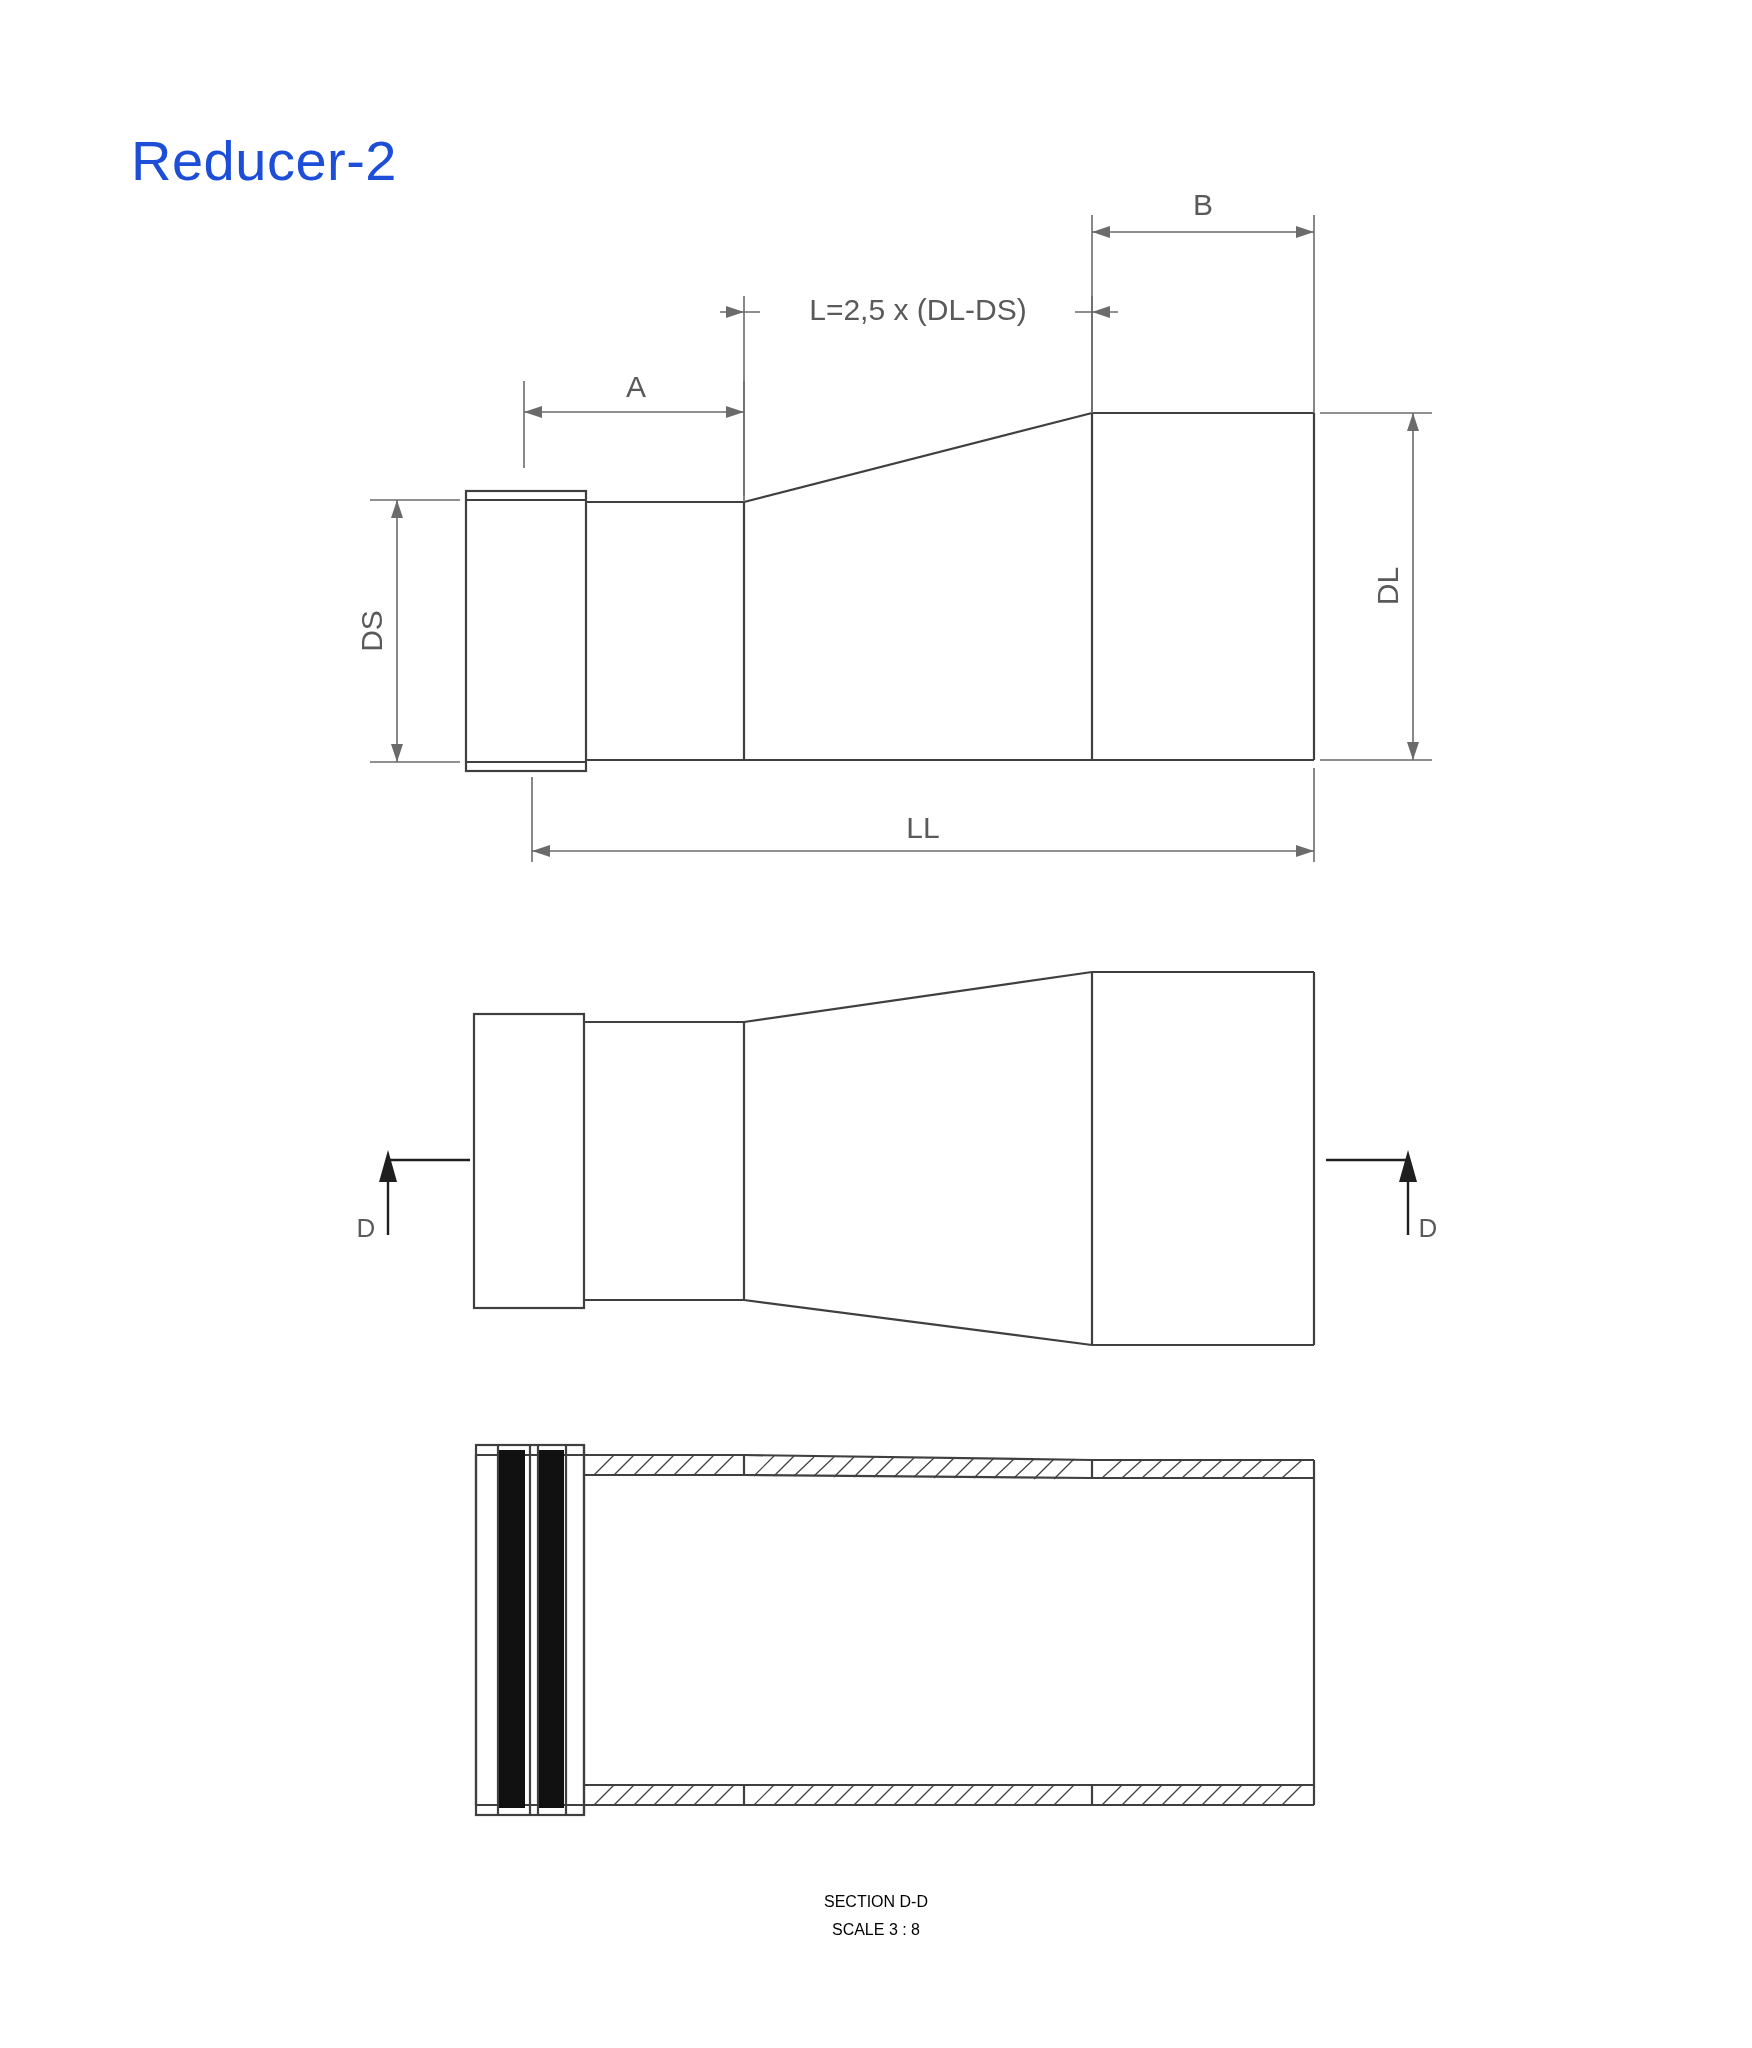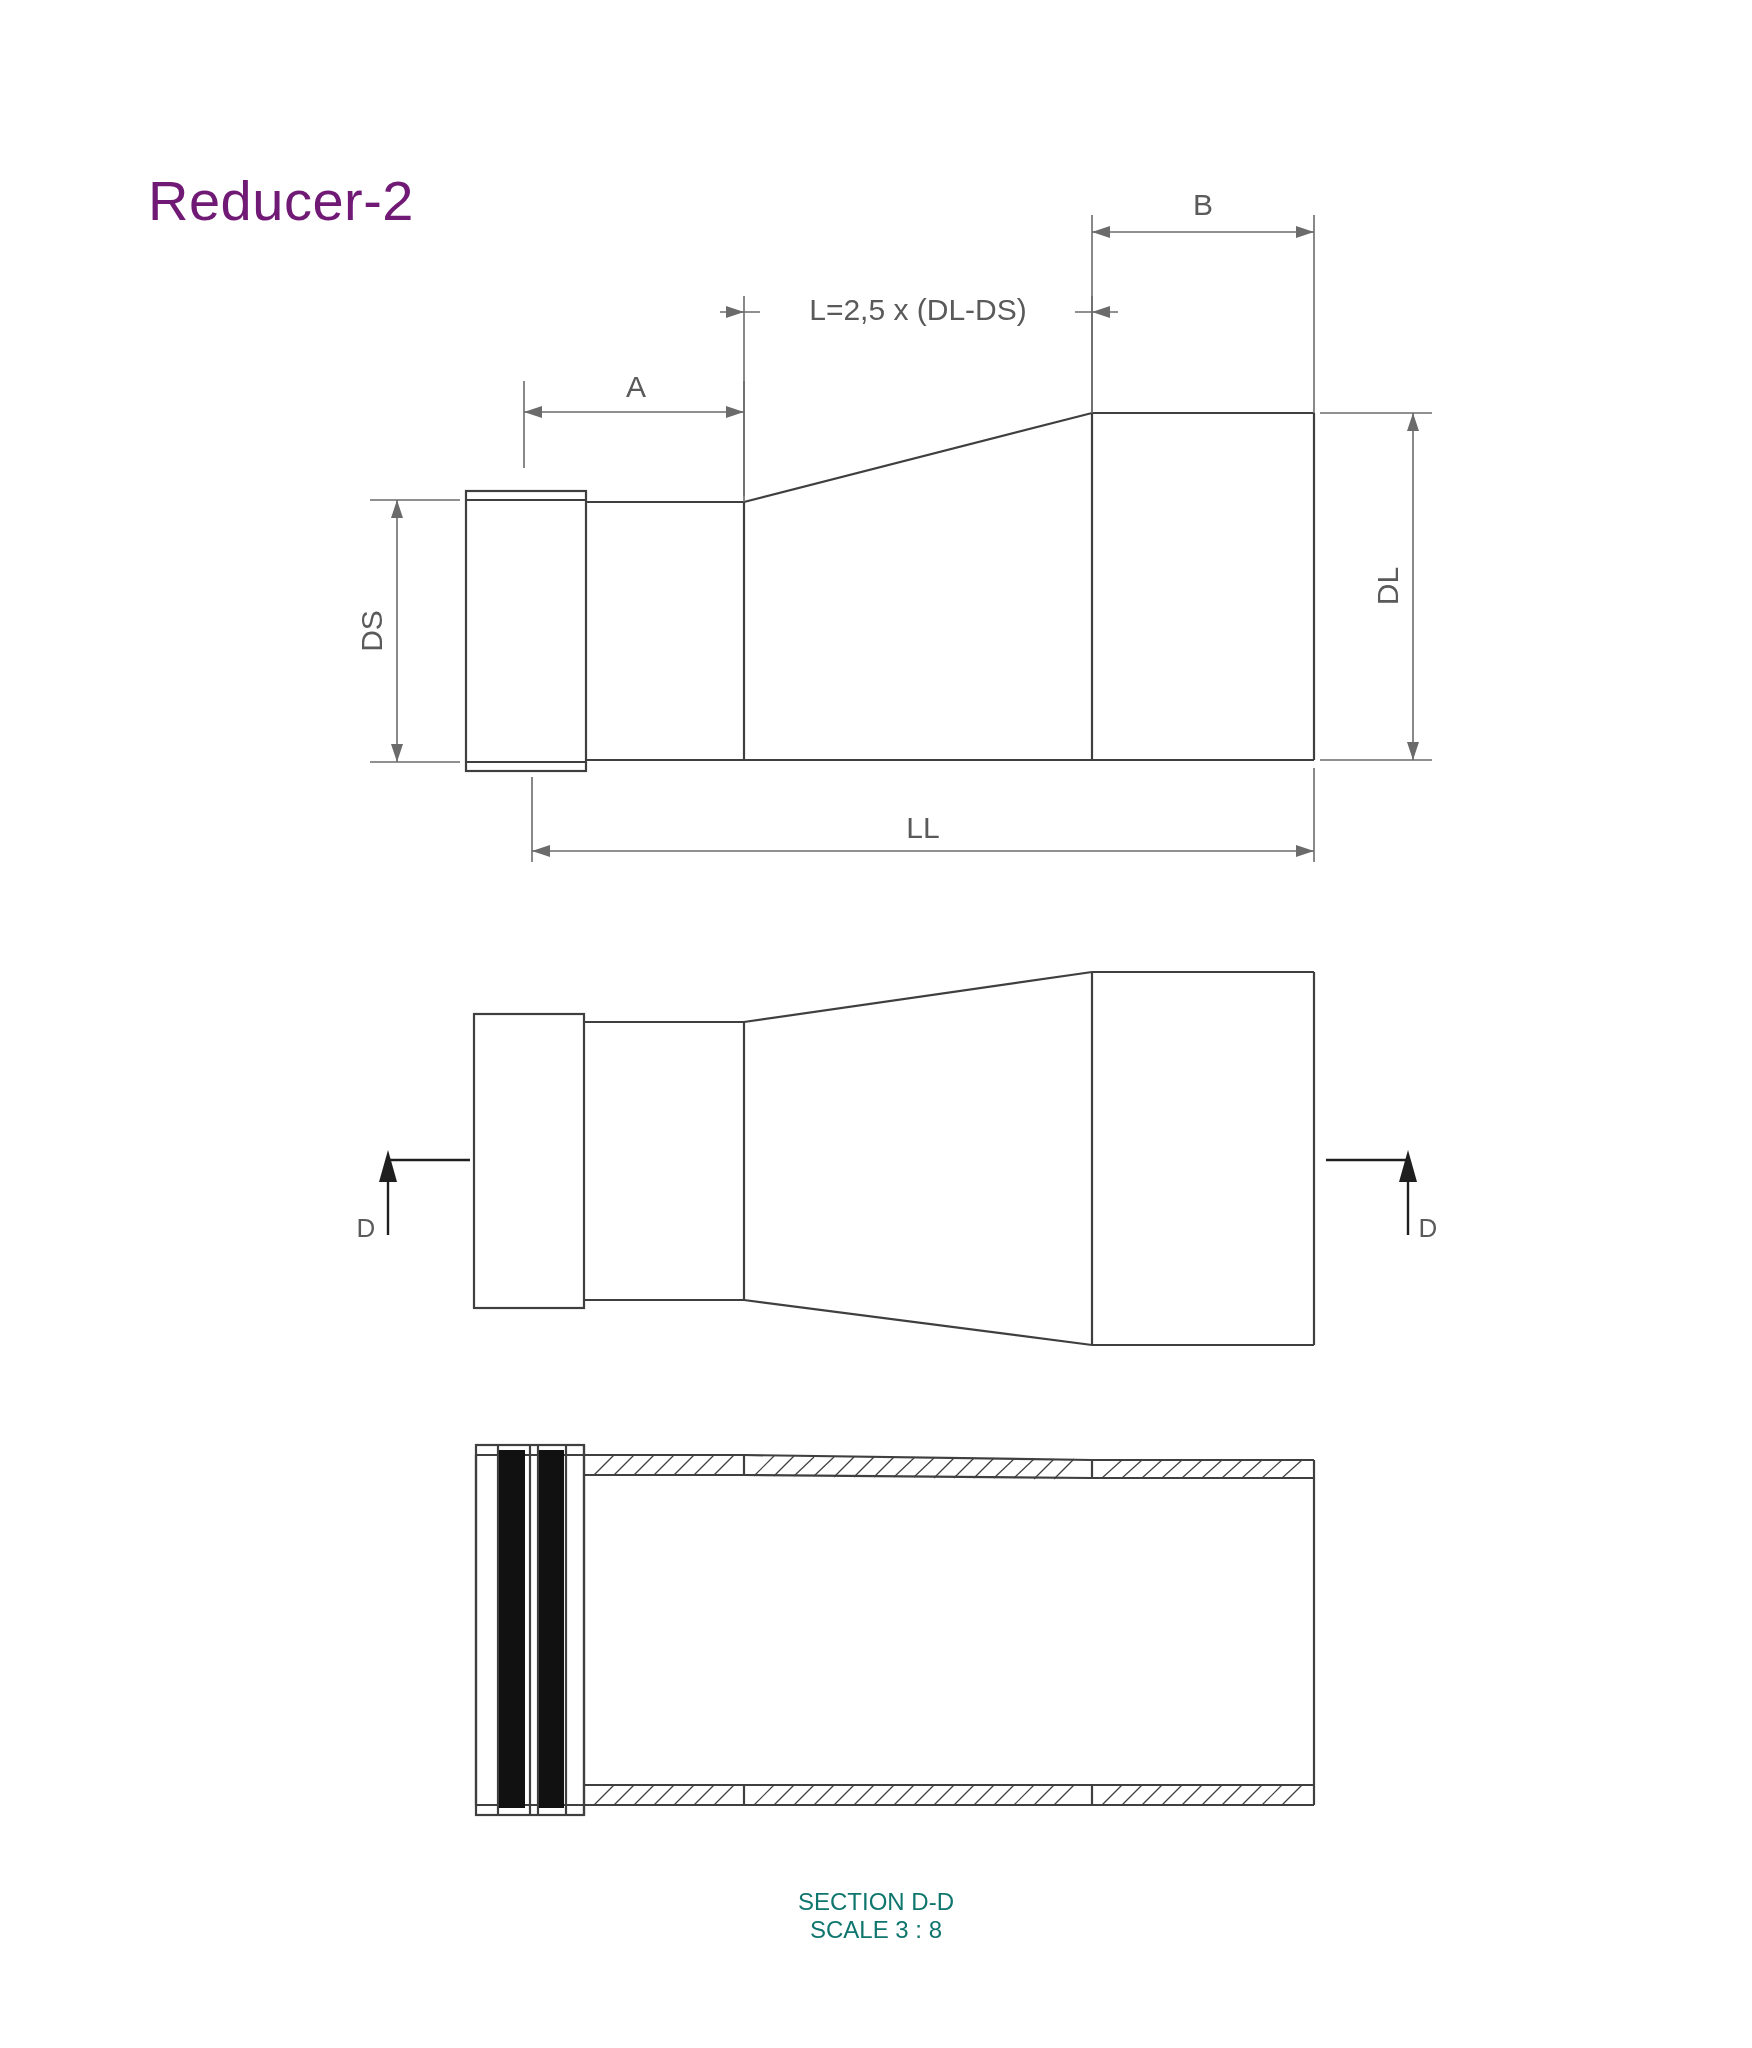--- a/index.html
+++ b/index.html
@@ -14,45 +14,44 @@
     color: #595959;
     position: relative;
     overflow: hidden;
   }
   .page {
     position: absolute;
     inset: 0;
   }
   .title {
     position: absolute;
-    left: 148px;
+    left: 131px;
     top: 128px;
     font-size: 56px;
     font-weight: 400;
-    color: #701a75;
+    color: #1d4ed8;
     letter-spacing: 0.5px;
     white-space: nowrap;
-    margin-top: 40px;
   }
   svg.drawing {
     position: absolute;
     left: 0;
     top: 0;
     width: 1752px;
     height: 2048px;
   }
   .section-caption {
     position: absolute;
     left: 0;
     top: 1888px;
     width: 1752px;
     text-align: center;
-    font-size: 24px;
+    font-size: 16px;
     line-height: 28px;
-    color: #0f766e;
+    color: #000000;
   }
   .section-caption div {
     white-space: nowrap;
   }
   text {
     font-family: "Liberation Sans", sans-serif;
     fill: #5a5a5a;
   }
   .dimtext {
     font-size: 30px;

